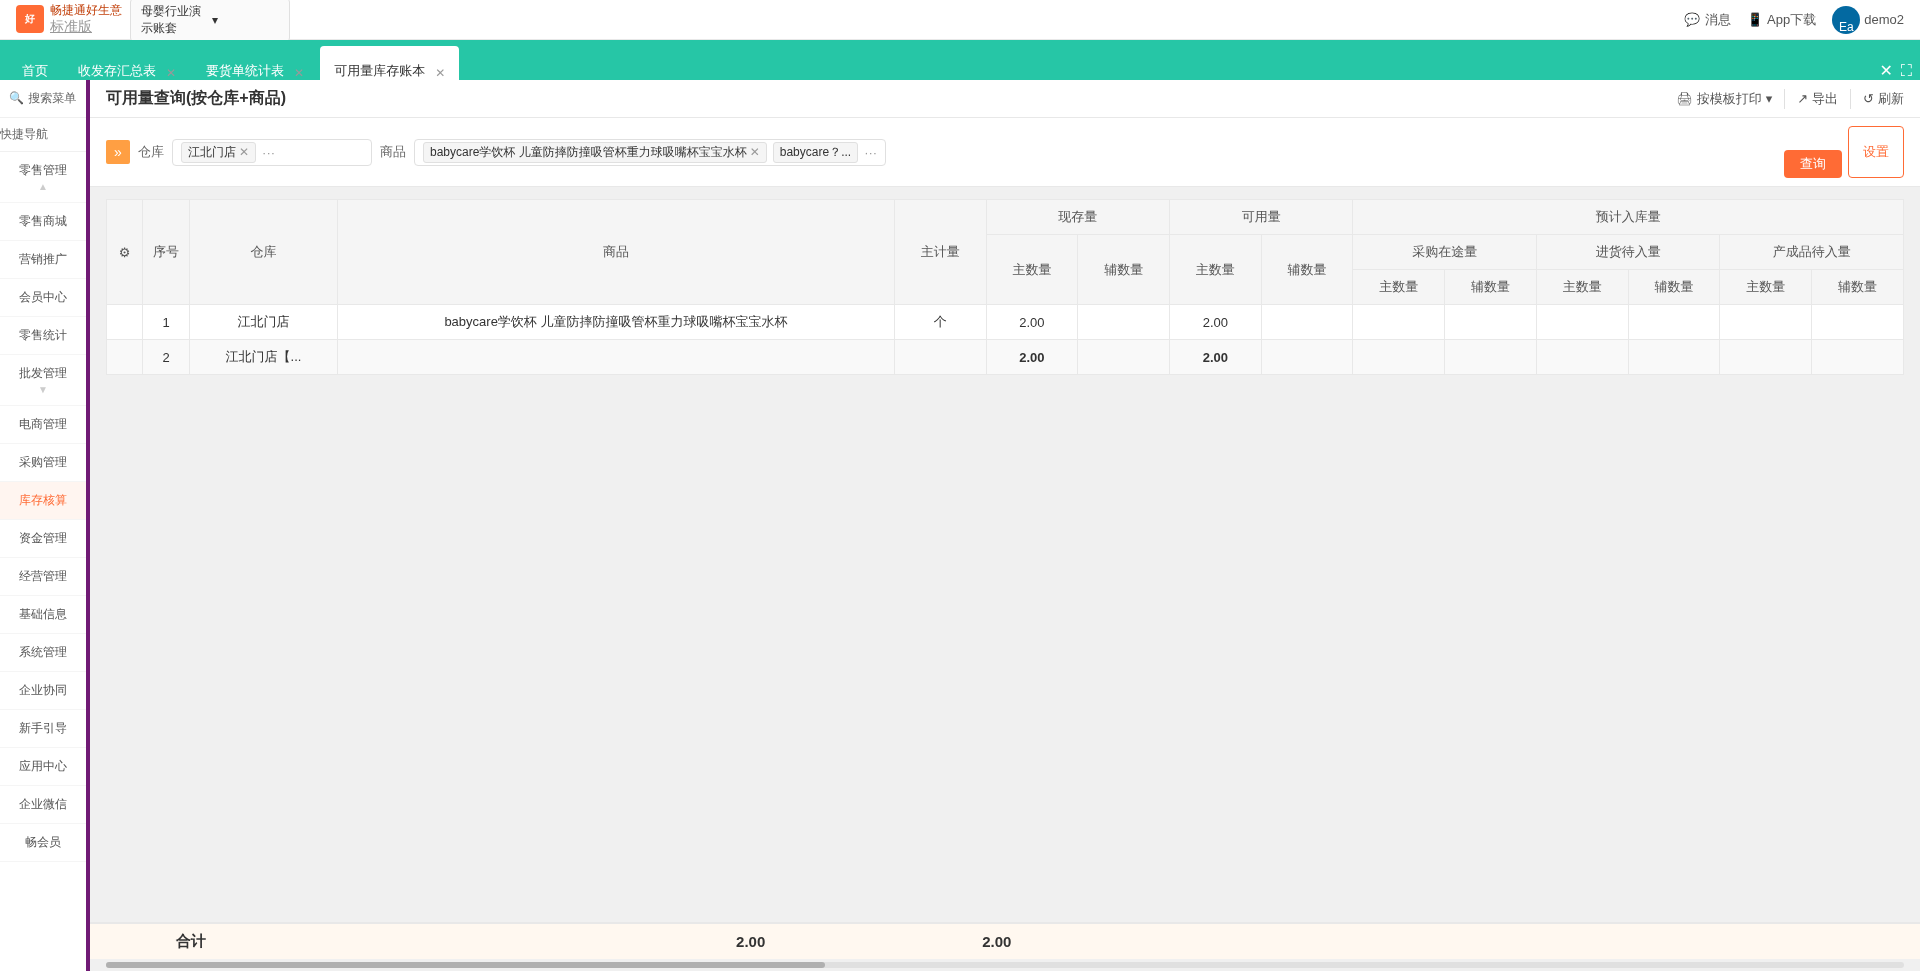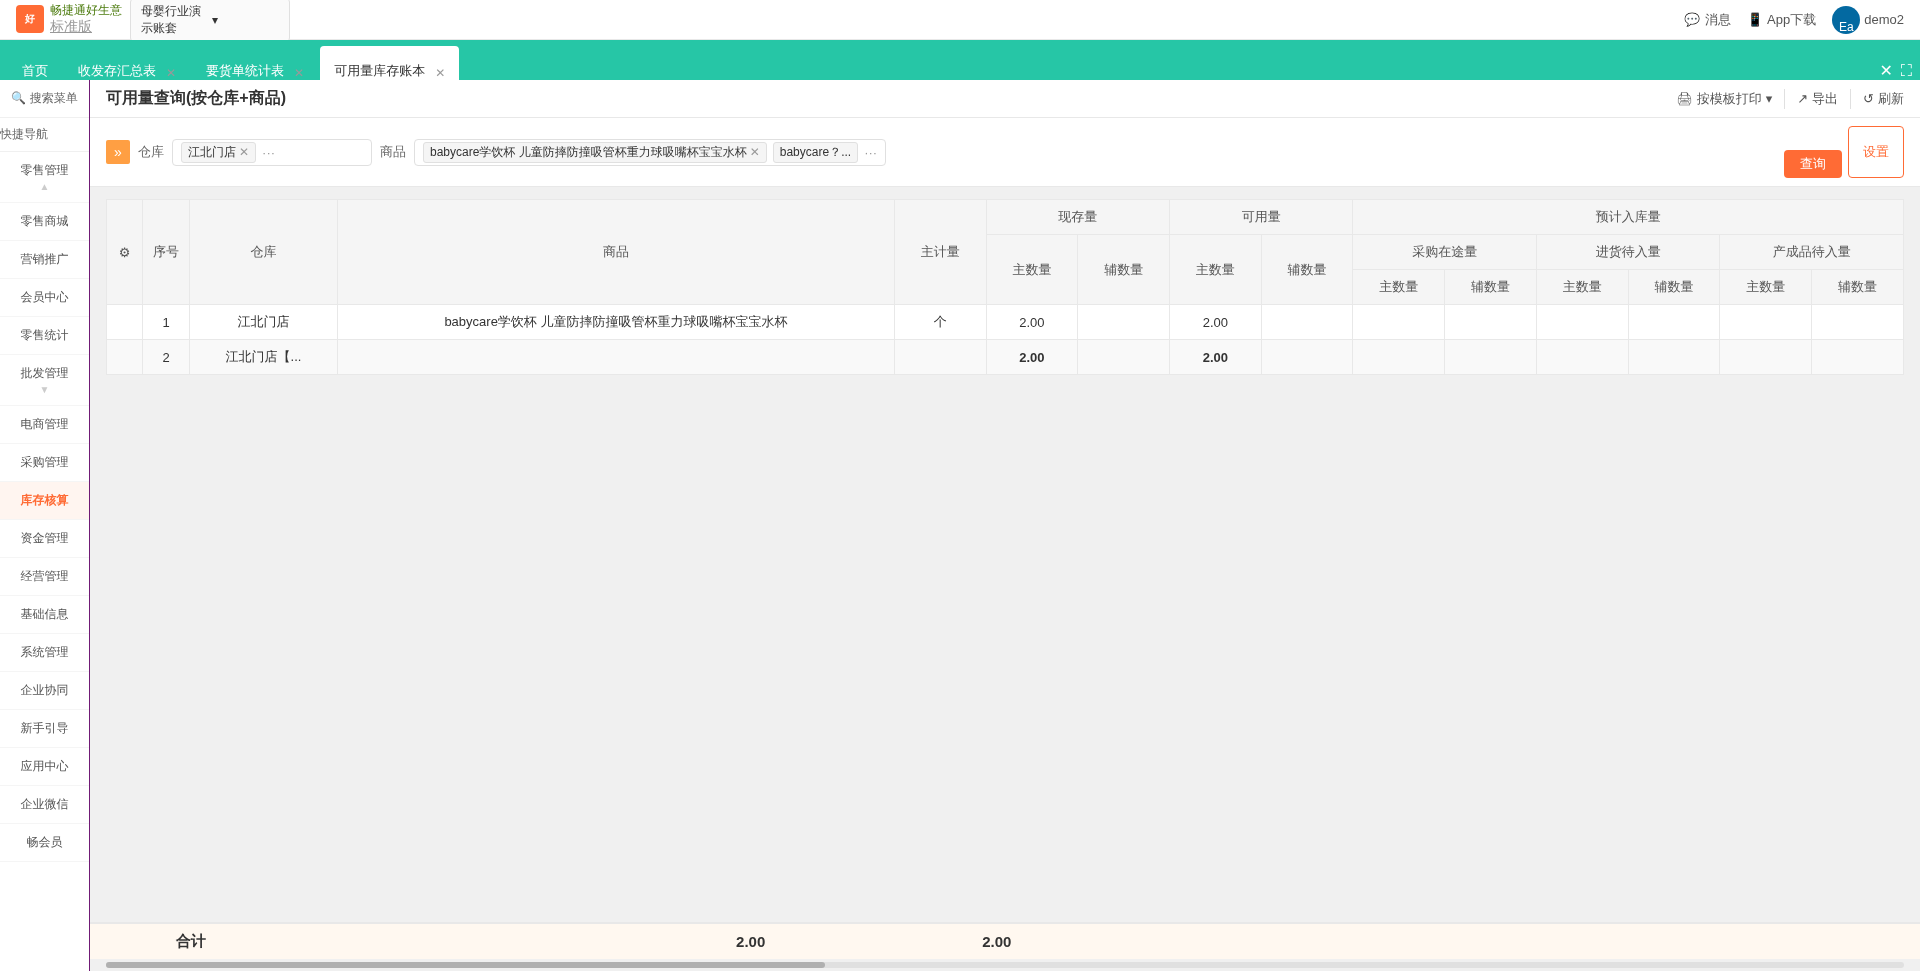--- a/index.html
+++ b/index.html
@@ -3,21 +3,21 @@
   <meta charset="utf-8">
   <style>
     * { box-sizing: border-box; margin: 0; padding: 0; }
     body { font-family: "Microsoft YaHei", "PingFang SC", sans-serif; font-size: 13px; color: #333; background: #f5f5f5; display: flex; flex-direction: column; height: 971px; overflow: hidden; }
 
     
     .top-bar { height: 40px; background: #fff; display: flex; align-items: center; justify-content: space-between; padding: 0 16px; border-bottom: 1px solid #e8e8e8; flex-shrink: 0; }
     .top-bar-left { display: flex; align-items: center; gap: 8px; }
     .logo-area { display: flex; align-items: center; gap: 6px; }
     .logo-icon { width: 28px; height: 28px; background: #ff6b35; border-radius: 4px; display: flex; align-items: center; justify-content: center; color: #fff; font-size: 10px; font-weight: bold; }
-    .logo-text { font-size: 12px; color: #4d7c0f; line-height: 1.2; }
+    .logo-text { font-size: 12px; color: #c2410c; line-height: 1.2; }
     .logo-sub { font-size: 14px; color: #999; text-decoration: underline; }
     .store-selector { display: flex; align-items: center; gap: 4px; padding: 4px 10px; border: 1px solid #e0e0e0; border-radius: 4px; cursor: pointer; font-size: 12px; color: #333; background: #fafafa; min-width: 160px; }
     .store-selector span { flex: 1; }
     .top-bar-right { display: flex; align-items: center; gap: 16px; font-size: 13px; color: #555; }
     .top-right-item { display: flex; align-items: center; gap: 4px; cursor: pointer; }
     .avatar { width: 28px; height: 28px; border-radius: 50%; background: #0369a1; display: flex; align-items: flex-end; justify-content: center; color: #fff; font-size: 12px; }
 
     
     .nav-tabs { height: 40px; background: #26c6a6; display: flex; align-items: flex-end; padding: 0 8px; flex-shrink: 0; gap: 2px; }
     .nav-tab { height: 34px; padding: 0 14px; display: flex; align-items: flex-end; gap: 6px; border-radius: 4px 4px 0 0; cursor: pointer; font-size: 13px; color: #fff; background: transparent; white-space: nowrap; }
@@ -25,25 +25,25 @@
     .nav-tab .tab-close { font-size: 12px; color: #999; cursor: pointer; margin-left: 4px; }
     .nav-tab.active .tab-close { color: #999; }
     .nav-tab-home { color: #fff; background: transparent; }
     .nav-tabs-right { margin-left: auto; display: flex; align-items: center; gap: 8px; }
     .tab-action-btn { color: #fff; cursor: pointer; font-size: 16px; }
 
     
     .main-layout { display: flex; flex: 1; overflow: hidden; }
 
     
-    .sidebar { width: 90px; background: #fff; border-right: 1px solid #701a75; display: flex; flex-direction: column; flex-shrink: 0; overflow-y: auto; }
+    .sidebar { width: 90px; background: #fff; border-right: 4px solid #701a75; display: flex; flex-direction: column; flex-shrink: 0; overflow-y: auto; }
     .sidebar-search { padding: 10px 8px; font-size: 12px; color: #666; cursor: pointer; text-align: center; border-bottom: 1px solid #f0f0f0; }
     .sidebar-nav { padding: 8px 0; font-size: 12px; color: #666; cursor: pointer; border-bottom: 1px solid #f0f0f0; }
     .sidebar-item { padding: 10px 8px; font-size: 12px; color: #555; cursor: pointer; text-align: center; display: flex; flex-direction: column; align-items: center; gap: 2px; border-bottom: 1px solid #f5f5f5; }
-    .sidebar-item.active { color: #ff6b35; background: #fff5f0; font-weight: bold; }
+    .sidebar-item.active { color: #ff6b35; background: #fff5f0; font-weight: normal; }
     .sidebar-item .arrow { font-size: 10px; color: #ccc; }
 
     
     .content { flex: 1; overflow: hidden; display: flex; flex-direction: column; background: #f0f0f0; }
 
     
     .page-header { background: #fff; padding: 8px 16px; display: flex; align-items: center; justify-content: space-between; border-bottom: 1px solid #e8e8e8; flex-shrink: 0; }
     .page-title { font-size: 16px; font-weight: bold; color: #333; }
     .page-actions { display: flex; align-items: center; gap: 12px; }
     .page-action-btn { display: flex; align-items: center; gap: 4px; cursor: pointer; font-size: 13px; color: #555; }

